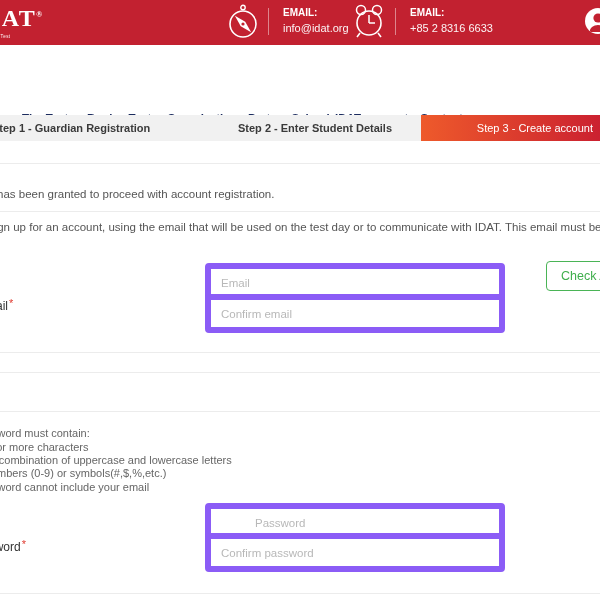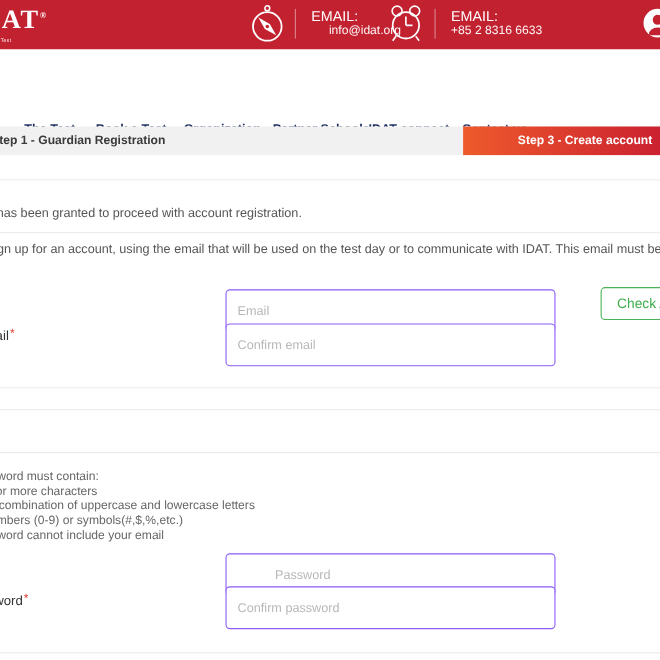--- a/index.html
+++ b/index.html
@@ -5,51 +5,51 @@
   html,body { margin:0; padding:0; background:#fff; font-family:"Liberation Sans",sans-serif; }
   .canvas { position:relative; width:600px; height:600px; overflow:hidden; background:#fff; }
 
   
   .header { position:absolute; left:0; top:0; width:600px; height:45px; background:#c22130; }
   .logo { position:absolute; left:-28px; top:5px; color:#fff; font-family:"Liberation Serif","DejaVu Serif",serif;
           font-weight:bold; font-size:24px; letter-spacing:1.5px; white-space:nowrap; }
   .logo sup { font-size:8px; letter-spacing:0; }
   .tagline { position:absolute; left:-28px; top:34px; color:#fff; font-size:4.5px; letter-spacing:.4px; white-space:nowrap; }
   .vdiv { position:absolute; top:8px; width:1px; height:27px; background:rgba(255,255,255,.45); }
-  .contact-label { position:absolute; color:#fff; font-weight:normal; font-size:13px; white-space:nowrap; }
+  .contact-label { position:absolute; color:#fff; font-weight:bold; font-size:10px; white-space:nowrap; }
   .contact-value { position:absolute; color:rgba(255,255,255,.95); font-size:11px; white-space:nowrap; }
   .hicon { position:absolute; }
 
   
   .nav { position:absolute; left:0; top:45px; width:600px; height:70px; background:#fff; }
   .nav-item { position:absolute; top:67px; font-size:11.5px; font-weight:bold; color:#1b2b5e; white-space:nowrap; cursor:pointer; }
   .chev { display:inline-block; width:5px; height:5px; border-right:1.6px solid #e56a6a; border-bottom:1.6px solid #e56a6a;
           transform:rotate(45deg); margin-left:6px; vertical-align:2px; }
   .chev-cut { position:absolute; left:-3px; top:72px; }
 
   
   .stepbar { position:absolute; left:0; top:115px; width:600px; height:26px; background:#f1f1f1; }
   .step-label { position:absolute; top:0; height:26px; line-height:26px; font-size:11px; font-weight:bold; color:#3a3a3a; white-space:nowrap; cursor:pointer; }
   .step3-tab { position:absolute; left:421px; top:0; width:179px; height:26px;
                background:linear-gradient(90deg,#ee5a2b,#cb2130); cursor:pointer; }
   .step3-label { position:absolute; left:421px; top:0; width:172px; height:26px; line-height:26px; text-align:right;
-                 font-size:11px; font-weight:bold; color:#fff; white-space:nowrap; cursor:pointer; }
+                 font-size:11px; font-weight:normal; color:#fff; white-space:nowrap; cursor:pointer; }
 
   
   .hr { position:absolute; left:0; width:600px; height:1px; background:#ececec; }
 
   
   .body-text { position:absolute; font-size:11.5px; color:#555; white-space:nowrap; }
   .rule-text { position:absolute; font-size:11px; color:#666; white-space:nowrap; }
   .flabel { position:absolute; font-size:12px; color:#333; white-space:nowrap; }
   .req { color:#e03c31; font-size:11px; vertical-align:3px; margin-left:1px; }
 
   
   .tinput { position:absolute; left:205px; width:300px; height:39px; box-sizing:border-box;
-            border:1px solid #8b5cf6; border-radius:4px; padding:0 10px; font-size:11.5px; color:#444;
+            border:6px solid #8b5cf6; border-radius:4px; padding:0 10px; font-size:11.5px; color:#444;
             font-family:"Liberation Sans",sans-serif; outline:none; background:#fff; }
   .tinput::placeholder { color:#b8b8b8; opacity:1; }
   .check-btn { position:absolute; left:546px; top:261px; width:150px; height:30px; box-sizing:border-box;
                background:#fff; border:1.5px solid #4ab456; border-radius:4px; color:#3fae4c;
                font-size:12.5px; font-family:"Liberation Sans",sans-serif; text-align:left; padding:0 0 0 14px;
                white-space:nowrap; cursor:pointer; }
 </style>
 </head>
 <body>
 
@@ -62,21 +62,21 @@
     <svg class="hicon" style="left:227px;top:4px;" width="32" height="36" viewBox="0 0 32 36">
       <circle cx="16" cy="20" r="13" fill="none" stroke="#fff" stroke-width="1.6"></circle>
       <circle cx="16" cy="3.5" r="2.2" fill="none" stroke="#fff" stroke-width="1.4"></circle>
       <polygon points="4.5,20 16,16.8 27.5,20 16,23.2" fill="#fff" transform="rotate(45 16 20)"></polygon>
       <circle cx="16" cy="20" r="1.6" fill="#c22130"></circle>
     </svg>
 
     <div class="vdiv" style="left:268px;"></div>
 
     <div class="contact-label" style="left:283px;top:7px;">EMAIL:</div>
-    <div class="contact-value" style="left:283px;top:22px;margin-left:16px;">info@idat.org</div>
+    <div class="contact-value" style="left:283px;top:22px;">info@idat.org</div>
 
     <svg class="hicon" style="left:352px;top:3px;" width="34" height="38" viewBox="0 0 34 38">
       <circle cx="9" cy="7" r="4.5" fill="none" stroke="#fff" stroke-width="1.5"></circle>
       <circle cx="25" cy="7" r="4.5" fill="none" stroke="#fff" stroke-width="1.5"></circle>
       <circle cx="17" cy="20" r="12" fill="none" stroke="#fff" stroke-width="1.6"></circle>
       <line x1="17" y1="20" x2="17" y2="12" stroke="#fff" stroke-width="1.5"></line>
       <line x1="17" y1="20" x2="23" y2="20" stroke="#fff" stroke-width="1.5"></line>
       <line x1="8" y1="30" x2="5" y2="34" stroke="#fff" stroke-width="1.5"></line>
       <line x1="26" y1="30" x2="29" y2="34" stroke="#fff" stroke-width="1.5"></line>
     </svg>
@@ -105,20 +105,21 @@
     <div class="nav-item" style="left:22px;"><span>The Test</span><span class="chev"></span></div>
     <div class="nav-item" style="left:87px;"><span>Book a Test</span><span class="chev"></span></div>
     <div class="nav-item" style="left:167px;"><span>Organization</span><span class="chev"></span></div>
     <div class="nav-item" style="left:248px;"><span>Partner Schools</span></div>
     <div class="nav-item" style="left:335px;"><span>IDAT connect</span><span class="chev"></span></div>
     <div class="nav-item" style="left:420px;"><span>Contact us</span></div>
   </div>
 
   <div class="stepbar">
     <div class="step-label" style="left:-8px;">Step 1 - Guardian Registration</div>
+    <div class="step-label" style="left:238px;">Step 2 - Enter Student Details</div>
     <div class="step3-tab"></div>
     <div class="step3-label">Step 3 - Create account</div>
   </div>
 
   <div class="hr" style="top:163px;"></div>
   <div class="hr" style="top:211px;"></div>
   <div class="hr" style="top:352px;"></div>
   <div class="hr" style="top:372px;"></div>
   <div class="hr" style="top:411px;"></div>
   <div class="hr" style="top:593px;"></div>

